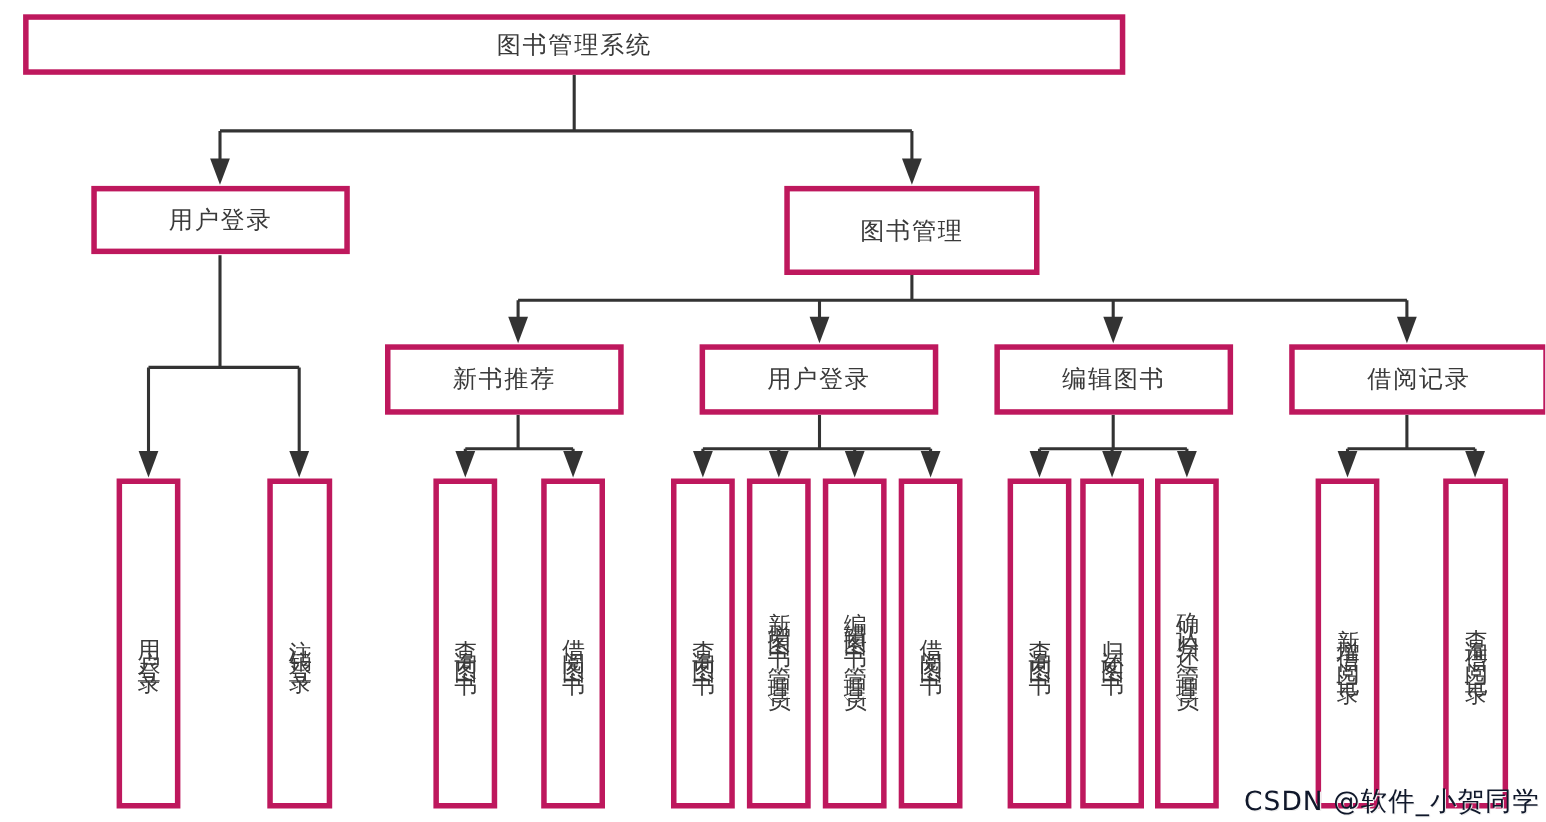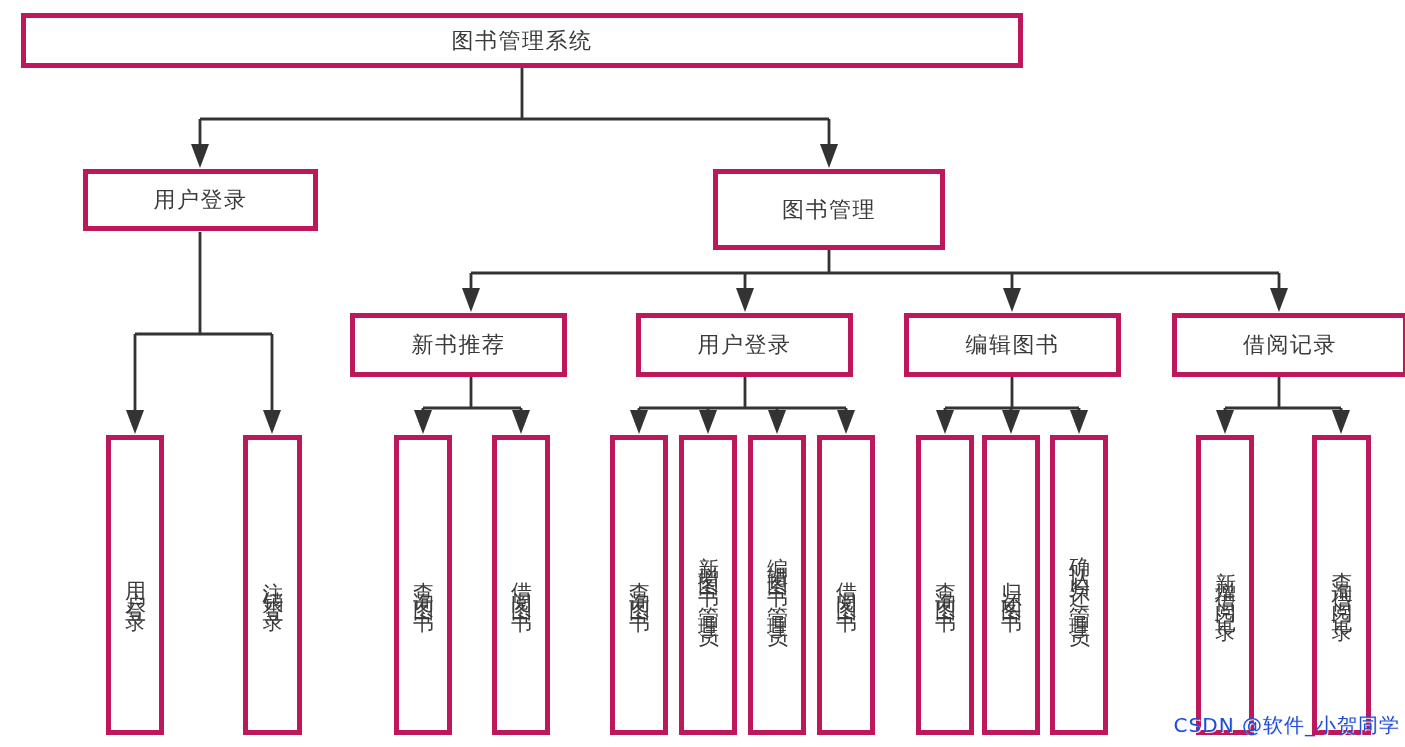--- a/index.html
+++ b/index.html
@@ -25,22 +25,22 @@
   }
   .vlbl{
     writing-mode:vertical-rl;
     text-orientation:mixed;
     font-size:21px;color:#3a3a3a;
     letter-spacing:10px;line-height:1;
   }
   .watermark{
     position:absolute;
     right:5px;top:712px;
-    font-size:20px;
-    color:#1d4ed8;
+    font-size:24px;
+    color:#0f172a;
     letter-spacing:1px;
     white-space:nowrap;
     text-shadow:1px 1px 0 #ededed;
   }
 </style>
 </head>
 <body>
 
 <div class="canvas">
 

